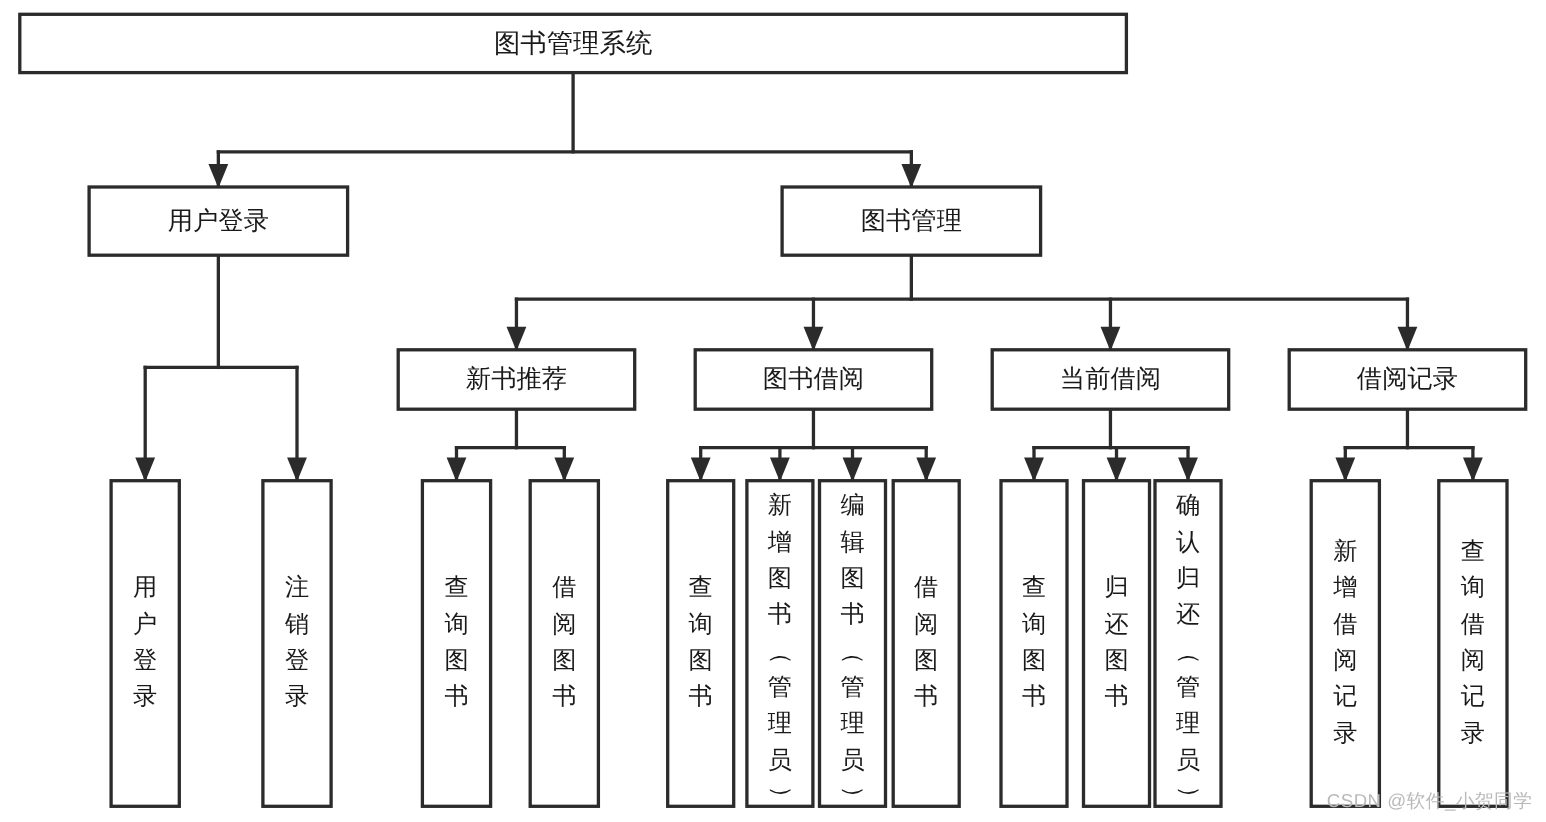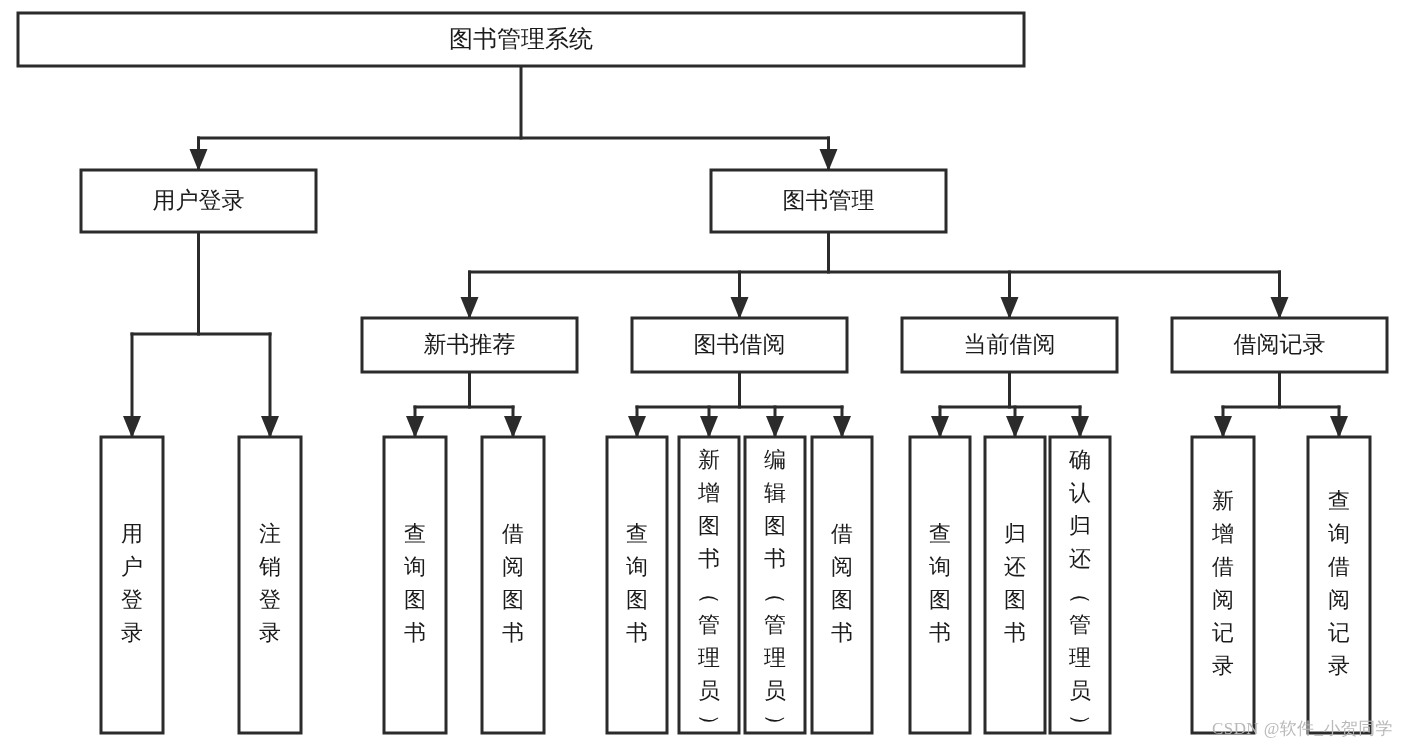--- a/index.html
+++ b/index.html
@@ -58,21 +58,21 @@
     font-family: "Liberation Sans", "DejaVu Sans", sans-serif;
     font-size: 22px;
     fill: #1a1a1a;
     text-anchor: middle;
     dominant-baseline: middle;
   }
   .watermark {
     position: absolute;
     right: 12px;
     bottom: 7px;
-    font-family: Liberation Serif, serif;
+    font-family: Liberation Sans, sans-serif;
     font-size: 17px;
     color: #b9b9b9;
     letter-spacing: 0.4px;
     white-space: nowrap;
     user-select: none;
     margin-left: 20px;
   }
 </style>
 </head>
 <body>

